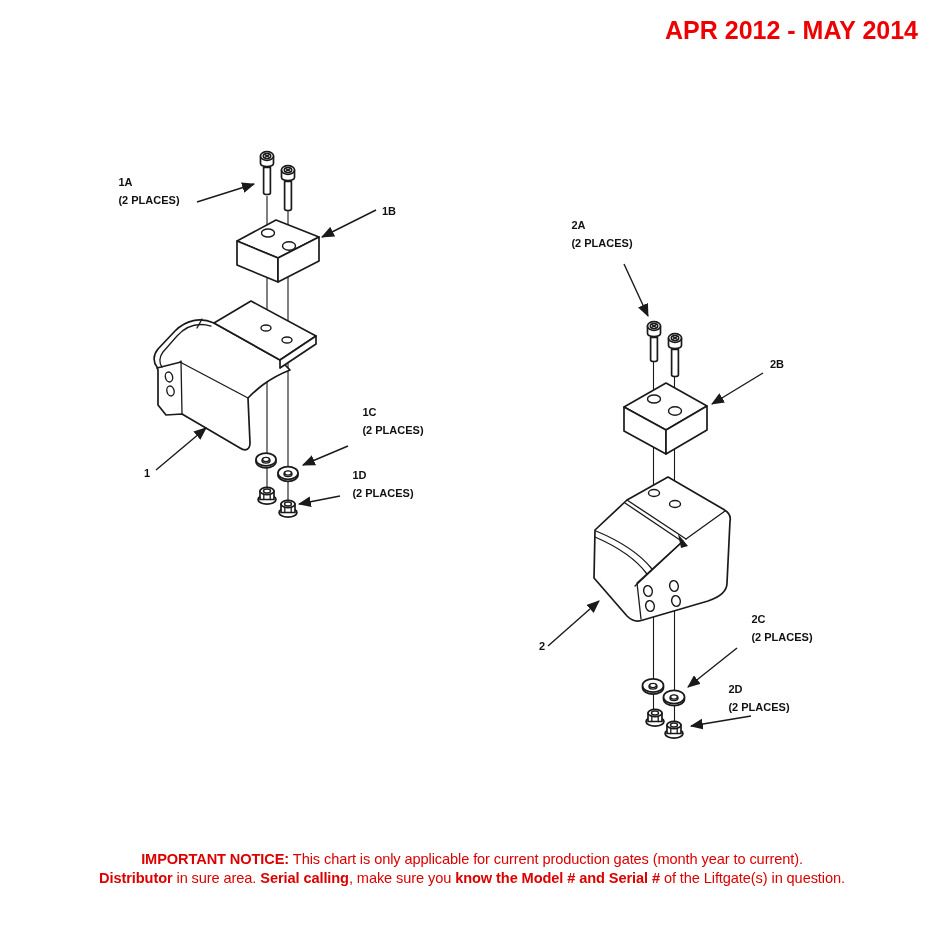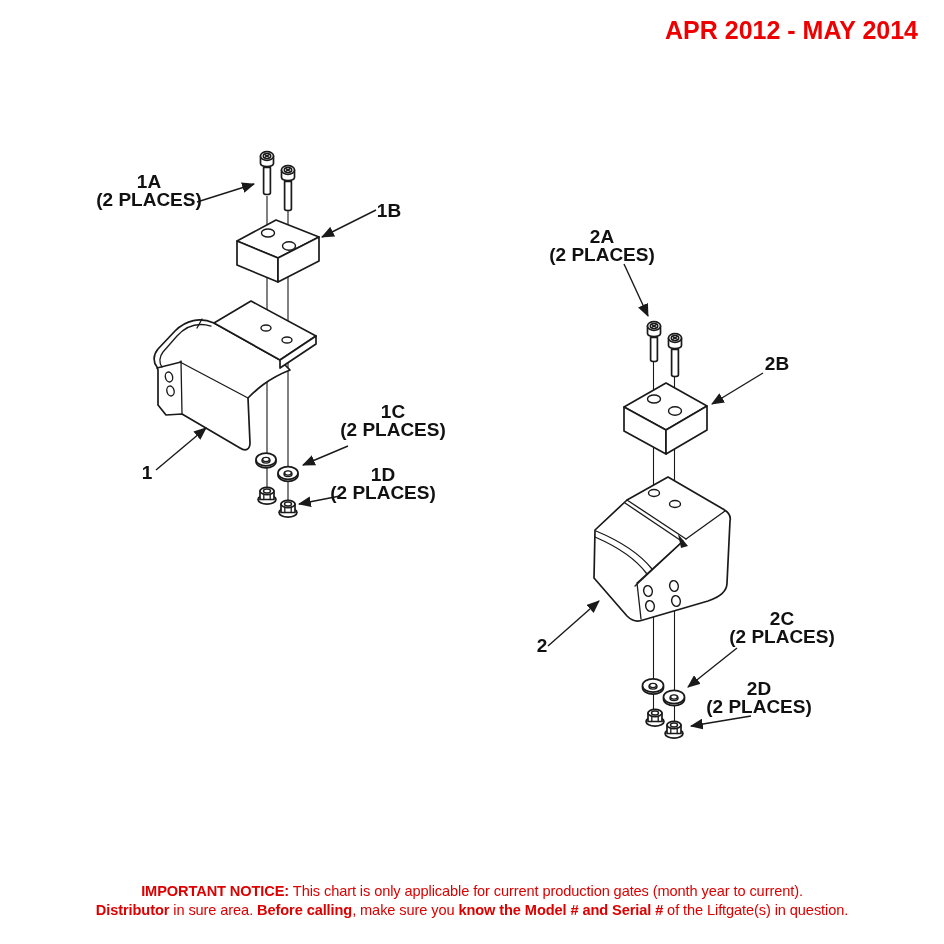--- a/index.html
+++ b/index.html
@@ -14,27 +14,27 @@
   }
   .diagram{position:absolute;left:0;top:0;}
   .diagram .part{fill:#ffffff;stroke:var(--line-color,#1a1a1a);stroke-width:1.7;stroke-linejoin:round;stroke-linecap:round;}
   .diagram .thin{fill:none;stroke:var(--line-color,#1a1a1a);stroke-width:1.3;stroke-linecap:round;}
   .diagram .hole{fill:#ffffff;stroke:var(--line-color,#1a1a1a);stroke-width:1.4;}
   .diagram .guide{fill:none;stroke:var(--line-color,#1a1a1a);stroke-width:1.1;}
   .diagram .leader{fill:none;stroke:var(--line-color,#1a1a1a);stroke-width:1.4;marker-end:url(#ah);}
   .diagram .dark{fill:var(--line-color,#1a1a1a);stroke:none;}
   .callout{
     position:absolute;transform:translateX(-50%);
-    text-align:center;font-size:19px;font-weight:bold;color:#111;
+    text-align:left;font-size:11px;font-weight:bold;color:#111;
     line-height:18px;white-space:nowrap;
   }
   .notice{
     position:absolute;left:0;top:850px;width:944px;
     text-align:center;color:var(--notice-red,#DC0000);
-    font-size:14.6px;line-height:18.7px;letter-spacing:-0.1px;margin-top:32px;
+    font-size:14.6px;line-height:18.7px;letter-spacing:-0.1px;
   }
   .notice .b{font-weight:bold;}
 </style>
 </head>
 <body>
 
 <div class="page">
 
   <div class="date-range">APR 2012 - MAY 2014</div>
 
@@ -218,37 +218,37 @@
     <div>(2 PLACES)</div>
   </div>
   <div class="callout" style="left:383px;top:466px">
     <div>1D</div>
     <div>(2 PLACES)</div>
   </div>
   <div class="callout" style="left:147px;top:464px">
     <div>1</div>
   </div>
 
-  <div class="callout" style="left:602px;top:228px">
+  <div class="callout" style="left:602px;top:216px">
     <div>2A</div>
     <div>(2 PLACES)</div>
   </div>
   <div class="callout" style="left:777px;top:355px">
     <div>2B</div>
   </div>
   <div class="callout" style="left:782px;top:610px">
     <div>2C</div>
     <div>(2 PLACES)</div>
   </div>
   <div class="callout" style="left:759px;top:680px">
     <div>2D</div>
     <div>(2 PLACES)</div>
   </div>
   <div class="callout" style="left:542px;top:637px">
     <div>2</div>
   </div>
 
   <div class="notice">
     <div><span class="b">IMPORTANT NOTICE:</span><span> This chart is only applicable for current production gates (month year to current).</span></div>
-    <div><span class="b">Distributor</span><span> in sure area. </span><span class="b">Before calling</span><span>, make sure you </span><span class="b">know the Model # and Serial #</span><span> of the Liftgate(s) in question.</span></div>
+    <div><span class="b">Distributor</span><span> in sure area. </span><span class="b">Serial calling</span><span>, make sure you </span><span class="b">know the Model # and Serial #</span><span> of the Liftgate(s) in question.</span></div>
   </div>
 
 </div>
 
 </body></html>

